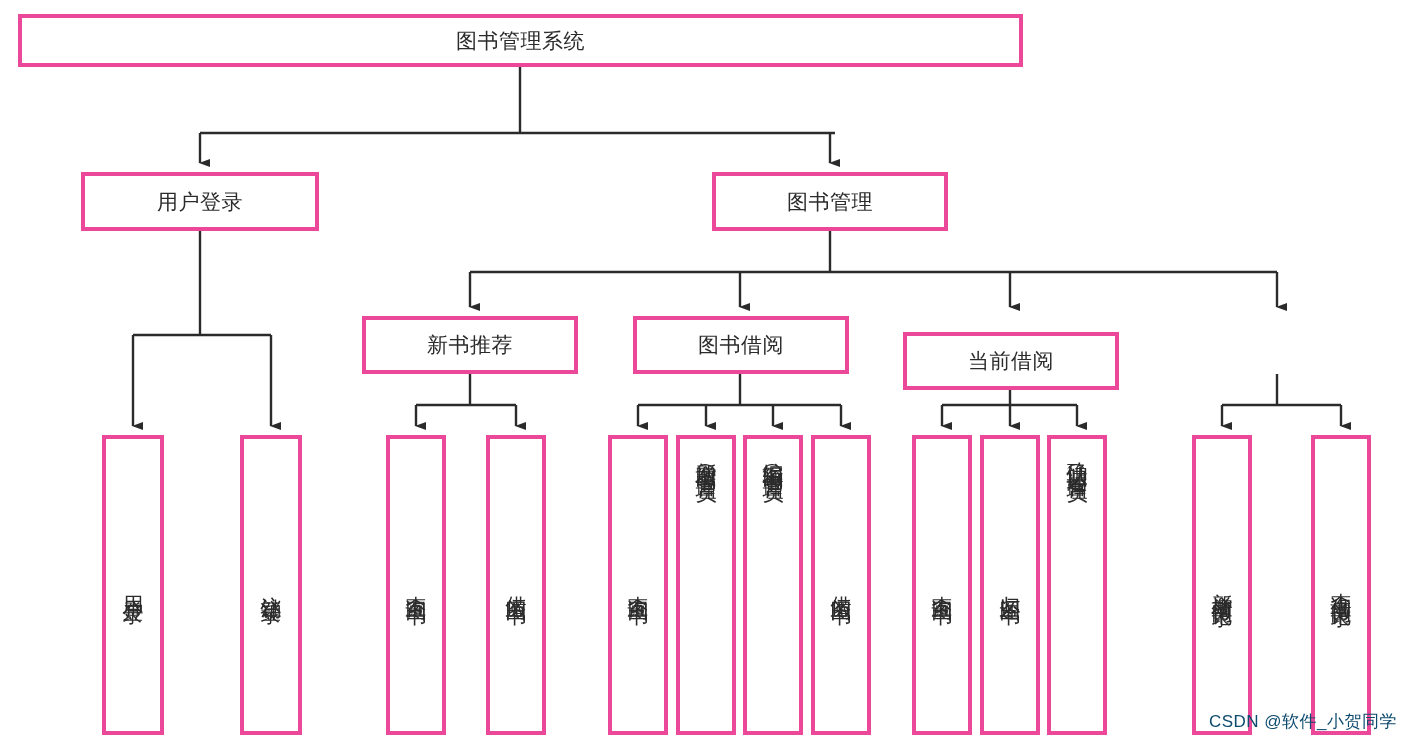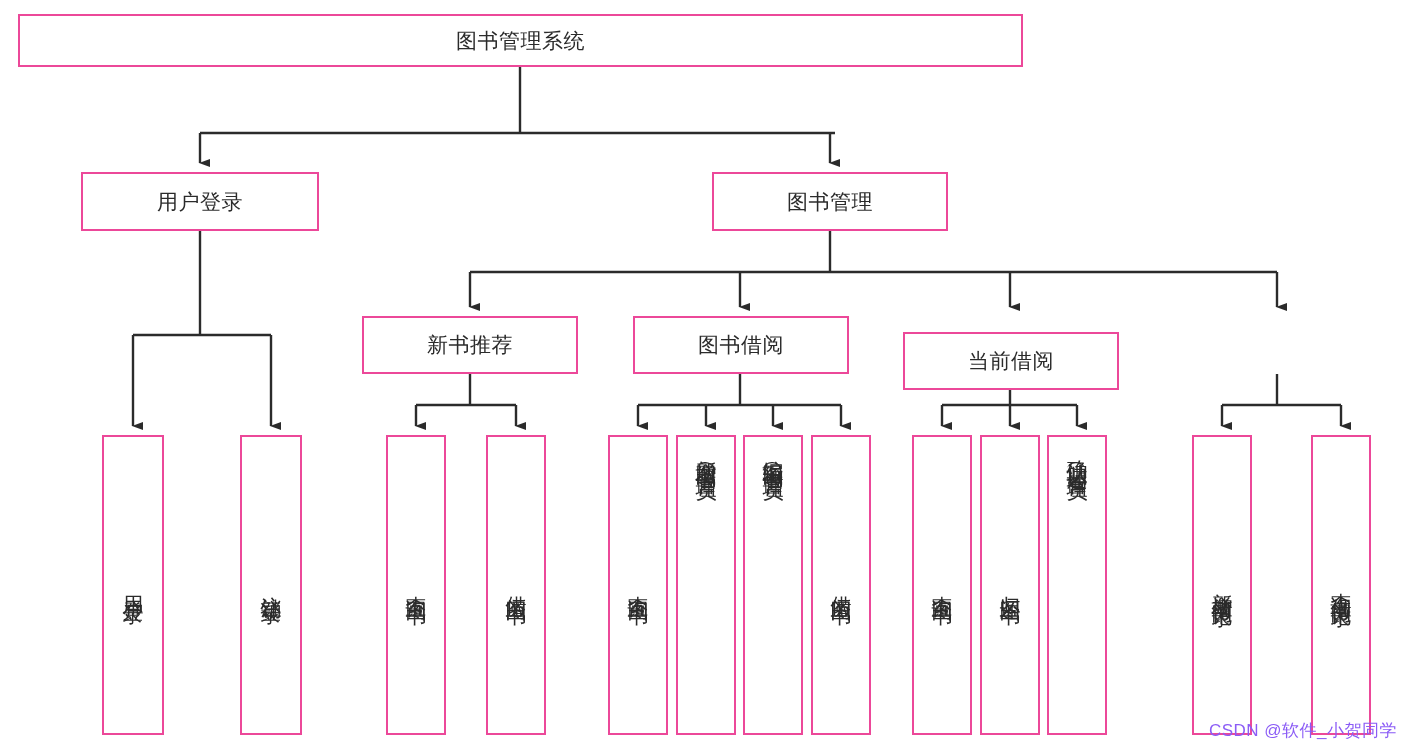--- a/index.html
+++ b/index.html
@@ -17,21 +17,21 @@
   #diagram-root {
     position: absolute;
     left: 0;
     top: 0;
     width: 1405px;
     height: 747px;
   }
   .node-box {
     position: absolute;
     box-sizing: border-box;
-    border: 2px solid #ec4899;
+    border: 4px solid #ec4899;
     background: #ffffff;
     display: flex;
     align-items: center;
     justify-content: center;
   }
   .node-label-h {
     font-size: 21px;
     color: #2b2b2b;
     line-height: 1.1;
     letter-spacing: 0.5px;
@@ -64,23 +64,23 @@
     position: absolute;
     left: 0;
     top: 0;
     width: 1405px;
     height: 747px;
     pointer-events: none;
   }
   #watermark {
     position: absolute;
     right: 8px;
-    bottom: 5px;
+    bottom: 14px;
     font-size: 17px;
-    color: #8b5cf6;
+    color: #0c4a6e;
     white-space: nowrap;
     letter-spacing: 0.5px;
   }
 </style>
 </head>
 <body>
 
 <div id="diagram-root">
 
   <svg id="connector-layer" viewBox="0 0 1405 747" width="1405" height="747" xmlns="http://www.w3.org/2000/svg">

